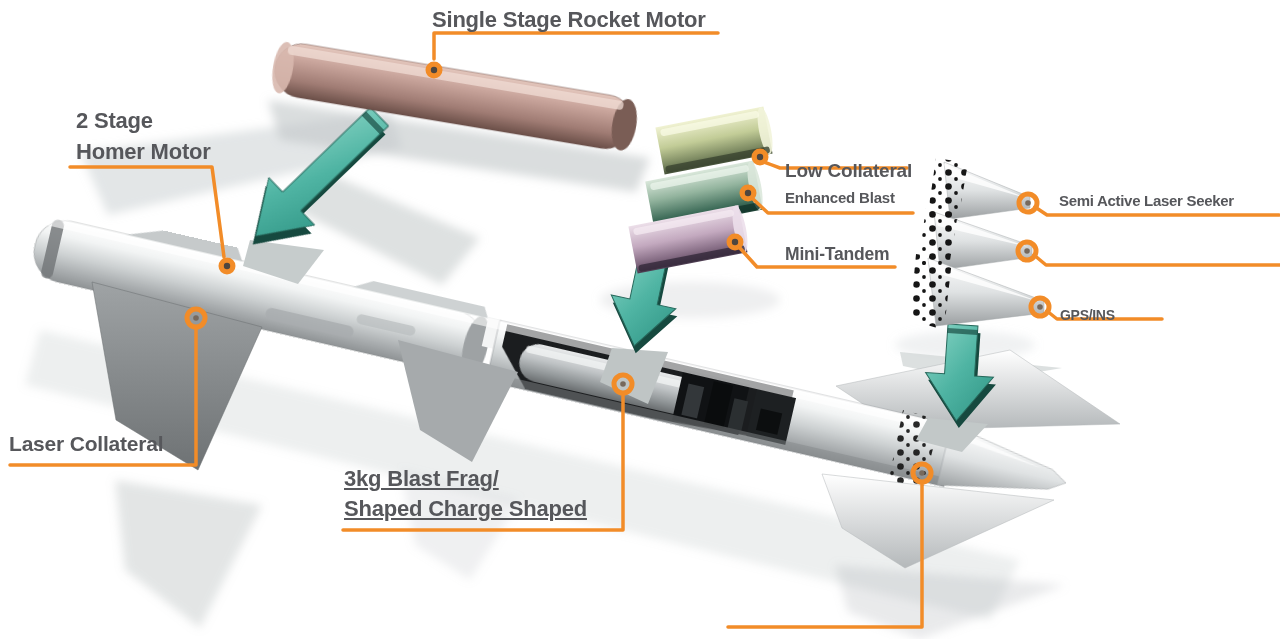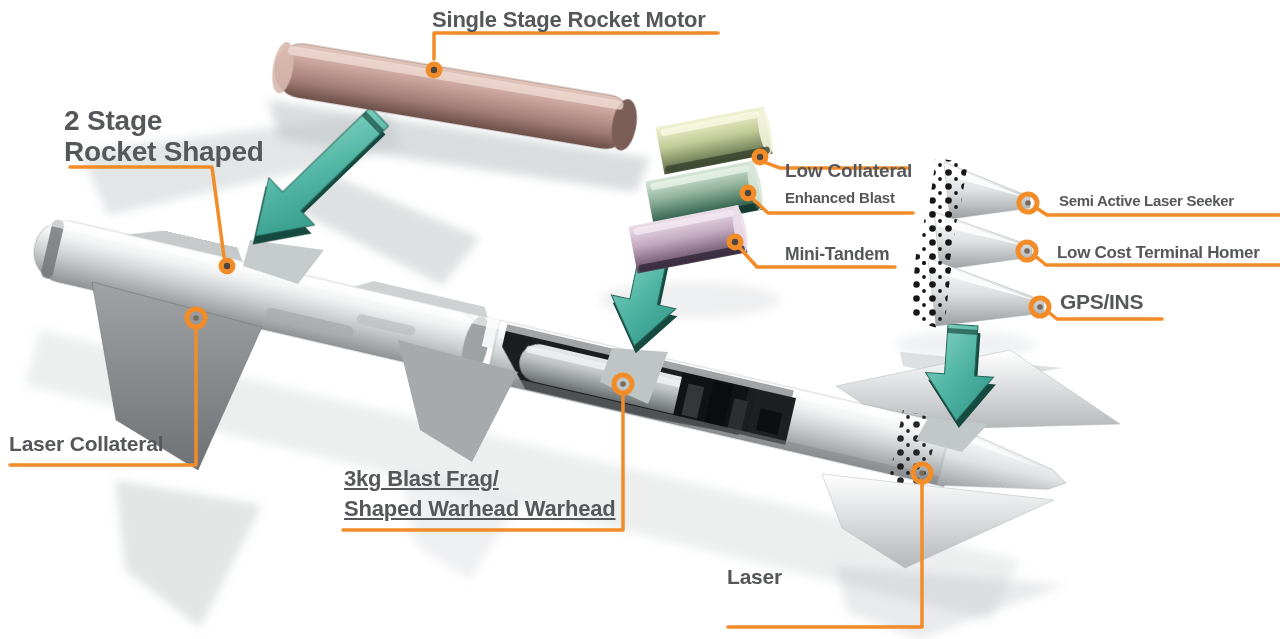--- a/index.html
+++ b/index.html
@@ -7,27 +7,27 @@
     position:relative;width:1280px;height:639px;overflow:hidden;background:#ffffff;
     font-family:"Liberation Sans","DejaVu Sans",sans-serif;
   }
   #art{position:absolute;left:0;top:0;}
   .lbl{
     position:absolute;color:#56575b;font-weight:700;letter-spacing:-0.2px;
     white-space:nowrap;line-height:1.12;
   }
   .lbl span{display:block;}
   .lbl-single{left:432px;top:8px;font-size:22px;}
-  .lbl-two{left:64px;top:105px;font-size:28px;line-height:31px;}
+  .lbl-two{left:76px;top:105px;font-size:22px;line-height:31px;}
   .lbl-lowcol{left:785px;top:160px;font-size:19px;}
   .lbl-enh{left:785px;top:190px;font-size:15px;}
   .lbl-mini{left:785px;top:245px;font-size:17.5px;}
   .lbl-semi{left:1059px;top:193px;font-size:15px;letter-spacing:-0.3px;}
   .lbl-lowcost{left:1057px;top:243px;font-size:17px;letter-spacing:-0.3px;}
-  .lbl-gps{left:1060px;top:290px;font-size:21px;letter-spacing:-0.3px;}
+  .lbl-gps{left:1060px;top:308px;font-size:14px;letter-spacing:-0.3px;}
   .lbl-lr{left:9px;top:432px;font-size:21px;}
   .lbl-wh{left:344px;top:464px;font-size:22px;line-height:30px;text-decoration:underline;}
   .lbl-lp{left:727px;top:561px;font-size:21px;line-height:31px;}
 </style>
 </head>
 <body>
 
 <div id="stage">
 
 <svg id="art" width="1280" height="639" viewBox="0 0 1280 639" xmlns="http://www.w3.org/2000/svg">
@@ -274,30 +274,28 @@
     <g>
           <circle cx="922" cy="473" r="9" fill="none" stroke="#F28C28" stroke-width="5"></circle>
           <circle cx="922" cy="473" r="2.8" fill="#77695c"></circle>
         </g>
   </g>
 </svg>
 
 <div class="lbl lbl-single">Single Stage Rocket Motor</div>
 <div class="lbl lbl-two">
   <span>2 Stage</span>
-  <span>Rocket Shaped</span>
+  <span>Homer Motor</span>
 </div>
 <div class="lbl lbl-lowcol">Low Collateral</div>
 <div class="lbl lbl-enh">Enhanced Blast</div>
 <div class="lbl lbl-mini">Mini-Tandem</div>
 <div class="lbl lbl-semi">Semi Active Laser Seeker</div>
-<div class="lbl lbl-lowcost">Low Cost Terminal Homer</div>
 <div class="lbl lbl-gps">GPS/INS</div>
 <div class="lbl lbl-lr">Laser Collateral</div>
 <div class="lbl lbl-wh">
   <span>3kg Blast Frag/</span>
-  <span>Shaped Warhead Warhead</span>
+  <span>Shaped Charge Shaped</span>
 </div>
 <div class="lbl lbl-lp">
-  <span>Laser</span>
 </div>
 
 </div>
 
 </body></html>

